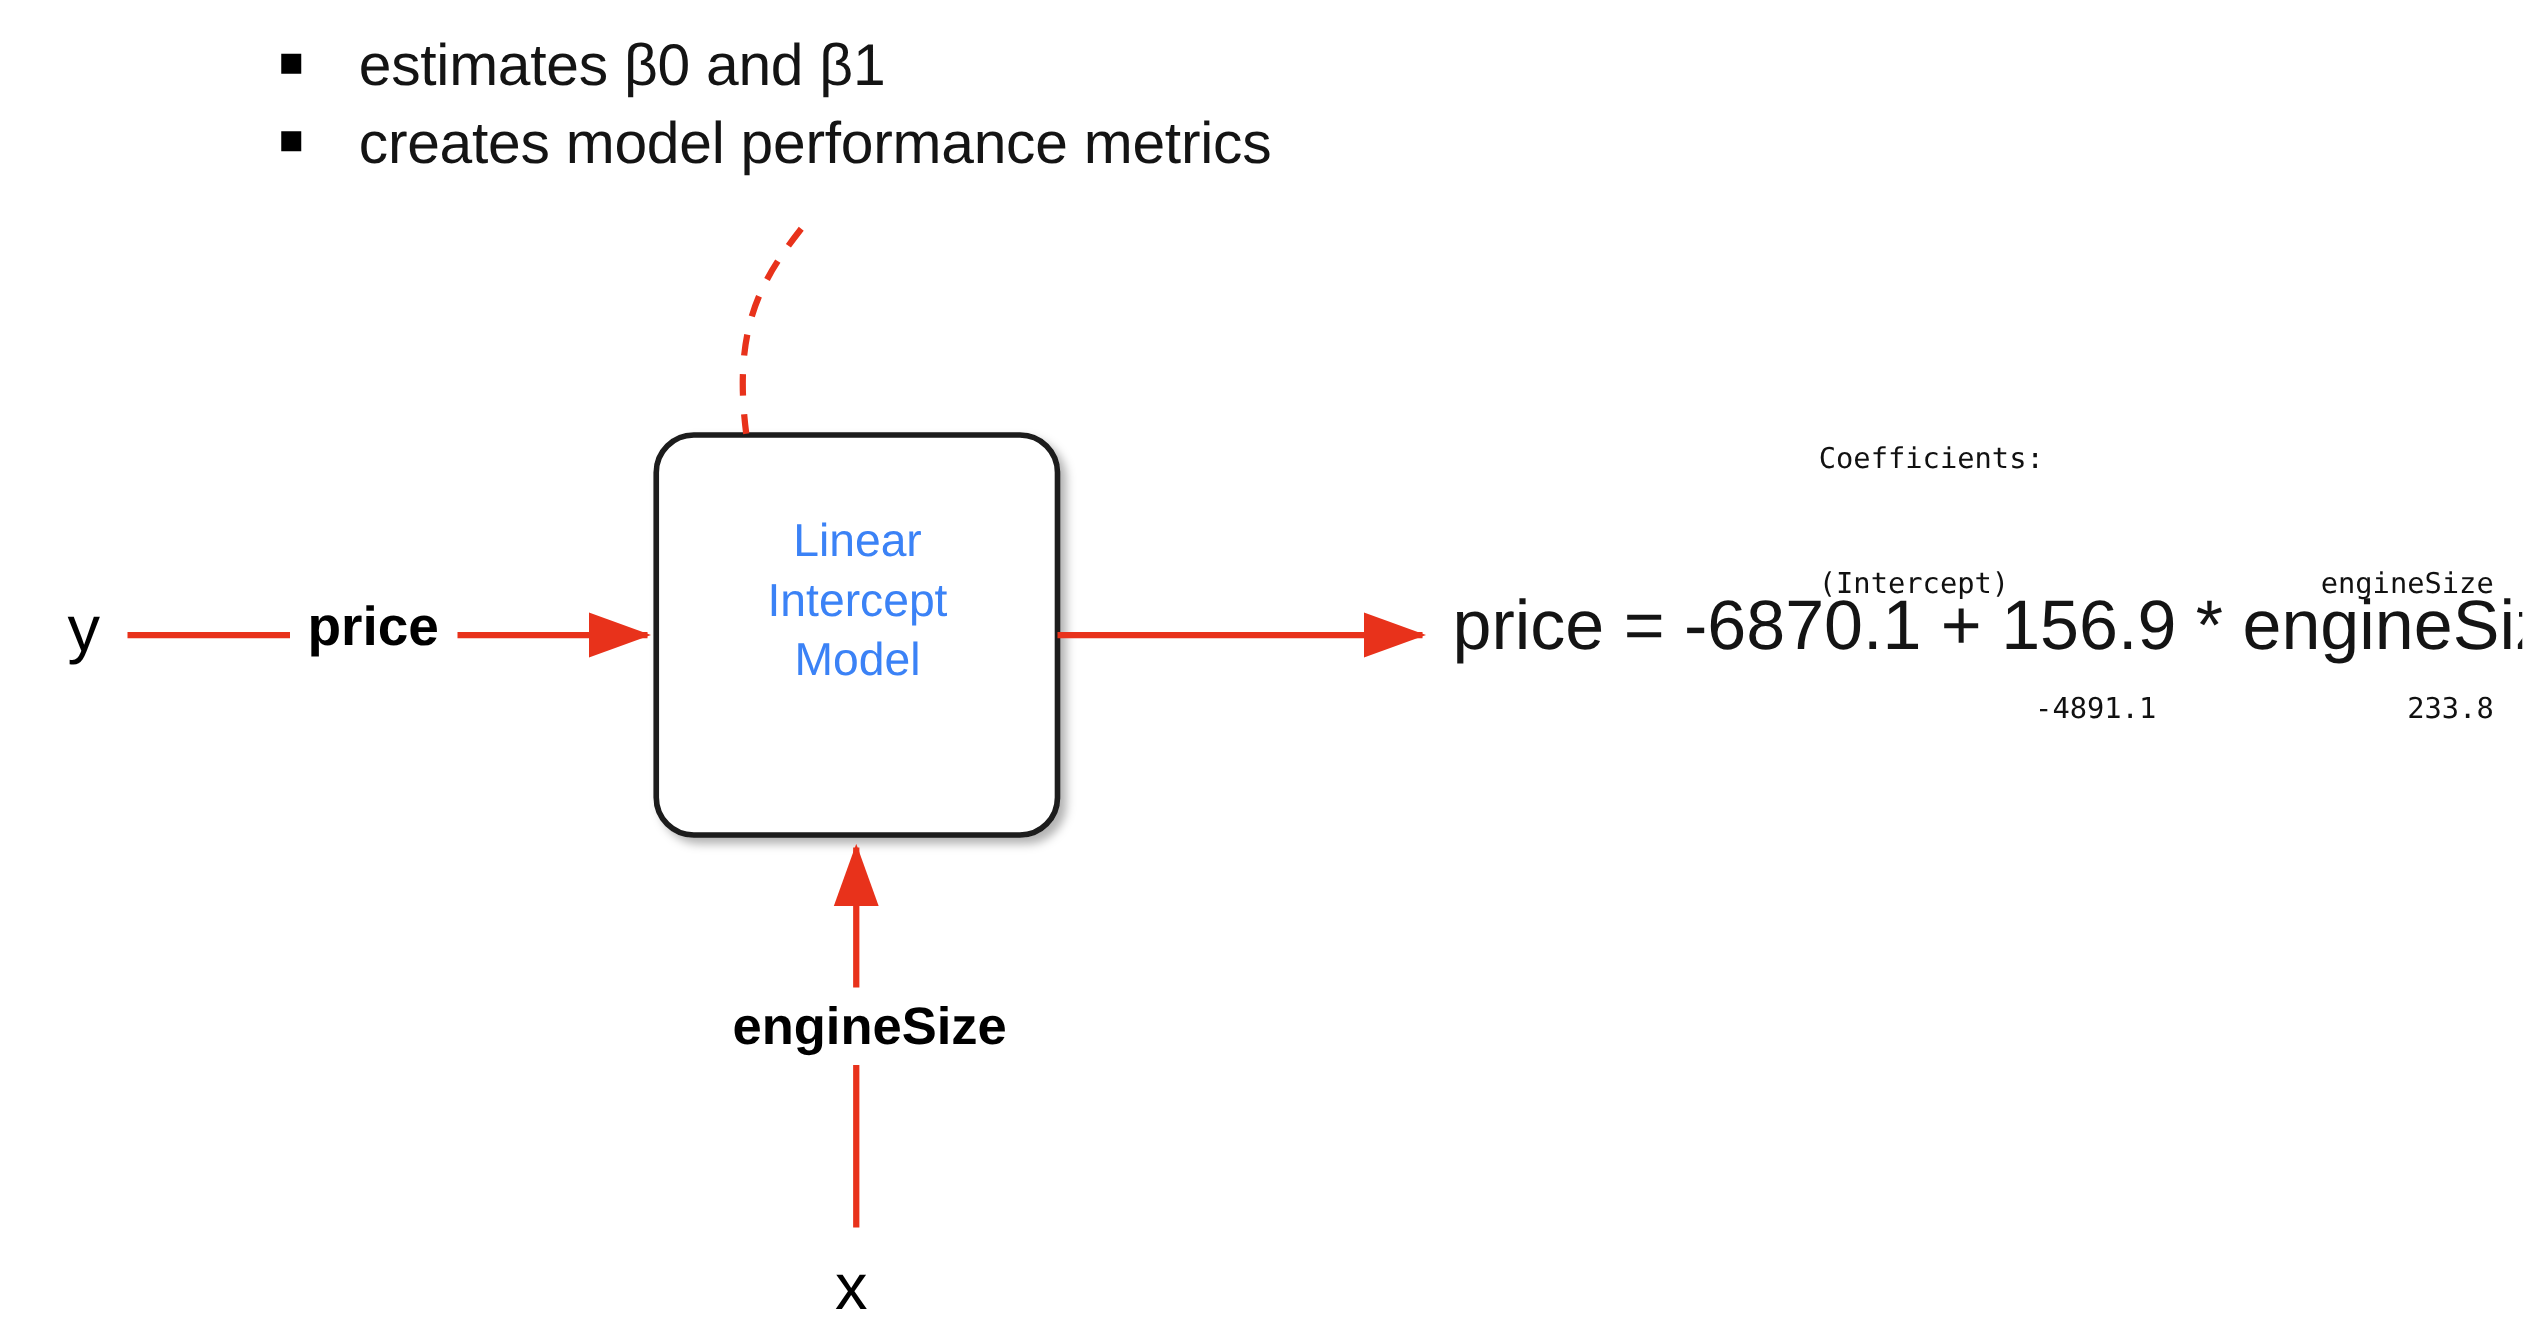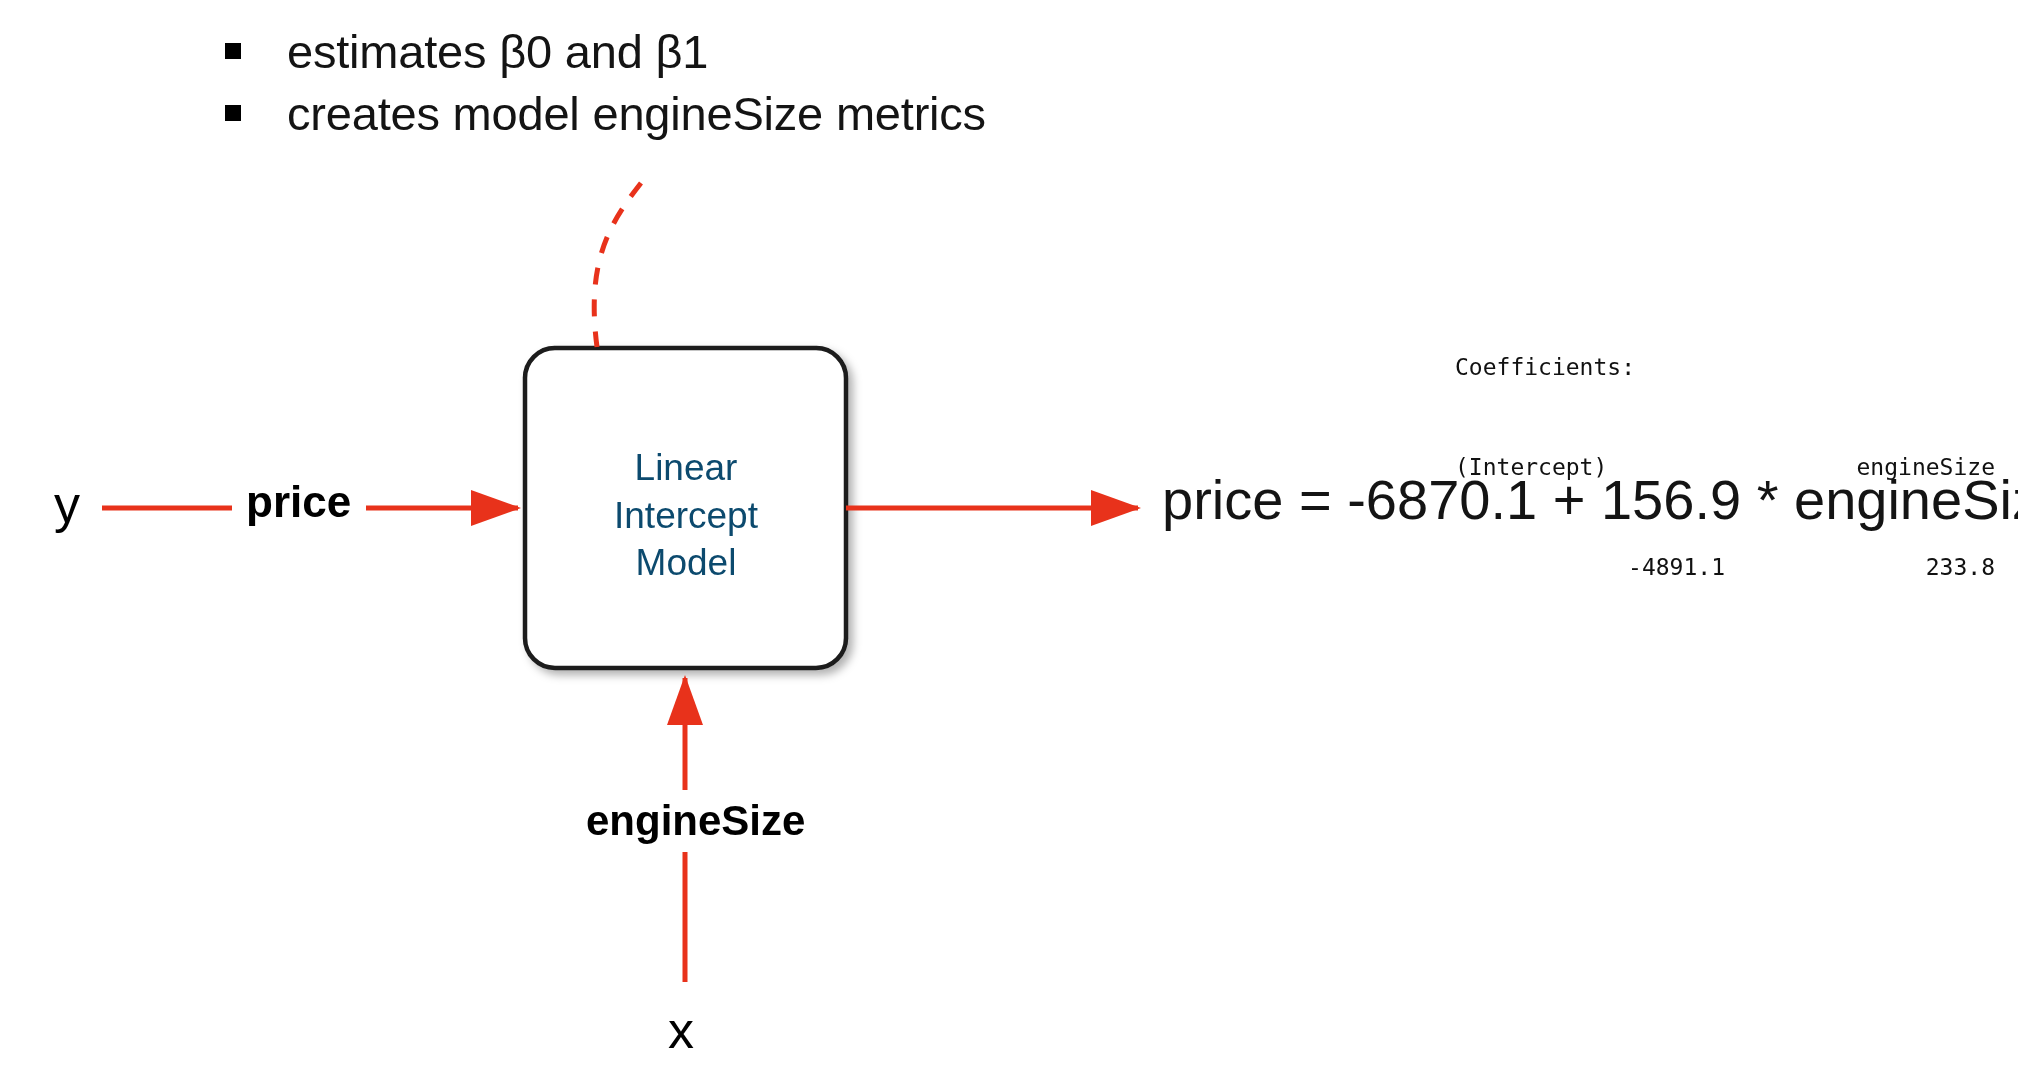--- a/index.html
+++ b/index.html
@@ -84,26 +84,26 @@
   .lbl-x {
     left: 668px;
     top: 1004px;
     font-size: 52px;
     font-weight: 400;
   }
 
   .box-label {
     position: absolute;
     left: 525px;
-    top: 444px;
+    top: 409px;
     width: 322px;
     text-align: center;
     font-size: 37px;
     line-height: 1.29;
-    color: #0c4a6e;
+    color: #3b82f6;
     font-weight: 400;
   }
 
   .equation {
     position: absolute;
     left: 1162px;
     top: 472px;
     font-size: 56px;
     line-height: 1;
     color: #141414;
@@ -134,21 +134,21 @@
 
 <div id="canvas">
 
   <div class="bullet-list">
     <div class="bullet-row">
       <span class="bullet-marker"></span>
       <span class="bullet-text">estimates β0 and β1</span>
     </div>
     <div class="bullet-row">
       <span class="bullet-marker"></span>
-      <span class="bullet-text">creates model engineSize metrics</span>
+      <span class="bullet-text">creates model performance metrics</span>
     </div>
   </div>
 
   <svg id="overlay" viewBox="0 0 2018 1066">
     <defs>
       <marker id="arrowRight" markerWidth="10" markerHeight="10" refX="9.4" refY="4" orient="auto" markerUnits="strokeWidth">
         <path d="M0,0.4 L10,4 L0,7.6 Z" fill="#E8321B"></path>
       </marker>
       <marker id="arrowUp" markerWidth="10" markerHeight="10" refX="9.4" refY="4" orient="auto" markerUnits="strokeWidth">
         <path d="M0,0.4 L10,4 L0,7.6 Z" fill="#E8321B"></path>

